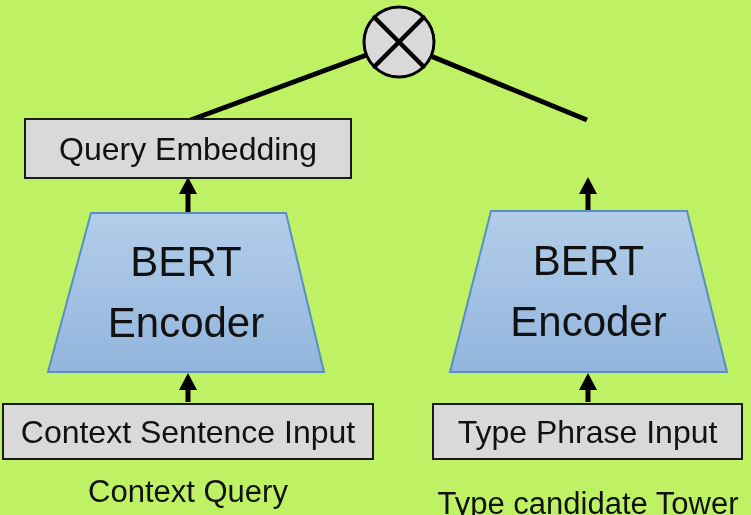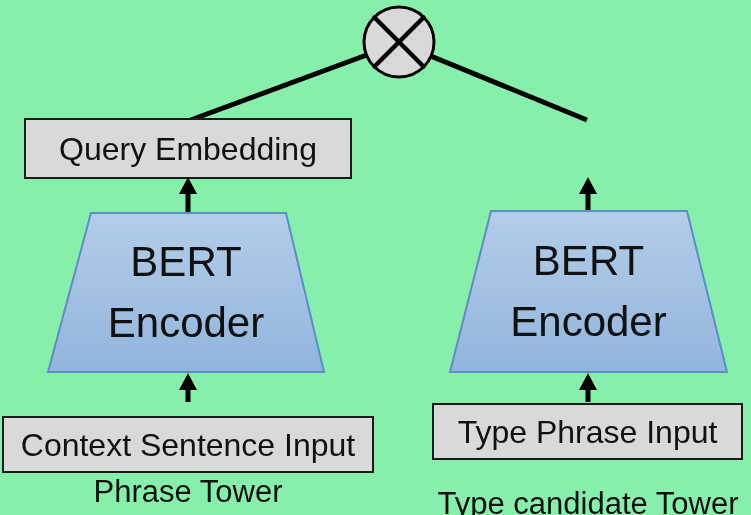--- a/index.html
+++ b/index.html
@@ -1,17 +1,17 @@
 <!DOCTYPE html>
 <html style="--line-color: #000000; --node-fill: #d9d9d9; --box-fill: #d9d9d9; --box-border: #1a1a1a; --encoder-fill-top: #b3cde9; --encoder-fill-bottom: #92b5dd; --encoder-border: #5b8ec4; --text-color: #111111;"><head>
 <meta charset="utf-8">
 <style>
   html,body{margin:0;padding:0;background:#ffffff;}
   .canvas{
-    position:relative;width:751px;height:515px;background:#86efac;
+    position:relative;width:751px;height:515px;background:#bef264;
     font-family:"Liberation Sans",sans-serif;color:var(--text-color,#111);
     overflow:hidden;
   }
   svg.layer{position:absolute;left:0;top:0;width:751px;height:515px;}
   .connector{stroke:var(--line-color,#000);stroke-width:5;fill:none;}
   .node-circle{fill:var(--node-fill,#d9d9d9);stroke:var(--line-color,#000);stroke-width:3;}
   .cross-line{stroke:var(--line-color,#000);stroke-width:4.5;fill:none;stroke-linecap:round;}
   .arrow-shaft{stroke:var(--line-color,#000);stroke-width:5;fill:none;}
   .arrow-head{fill:var(--line-color,#000);stroke:none;}
   .trapezoid{fill:url(#trapGrad);stroke:var(--encoder-border,#5b8ec4);stroke-width:2;}
@@ -81,19 +81,19 @@
 
   <div class="encoder-label" style="left:48px;top:213px;width:276px;height:159px;">
     <span>BERT</span>
     <span>Encoder</span>
   </div>
   <div class="encoder-label" style="left:450px;top:211px;width:277px;height:161px;">
     <span>BERT</span>
     <span>Encoder</span>
   </div>
 
-  <div class="gbox" style="left:2px;top:403px;width:368px;height:53px;margin-top:13px;">Context Sentence Input</div>
+  <div class="gbox" style="left:2px;top:403px;width:368px;height:53px;">Context Sentence Input</div>
   <div class="gbox" style="left:432px;top:403px;width:307px;height:53px;">Type Phrase Input</div>
 
-  <div class="tower-label" style="left:28px;top:472px;width:320px;height:38px;">Phrase Tower</div>
+  <div class="tower-label" style="left:28px;top:472px;width:320px;height:38px;">Context Query</div>
   <div class="tower-label" style="left:428px;top:484px;width:320px;height:38px;">Type candidate Tower</div>
 
 </div>
 
 </body></html>

